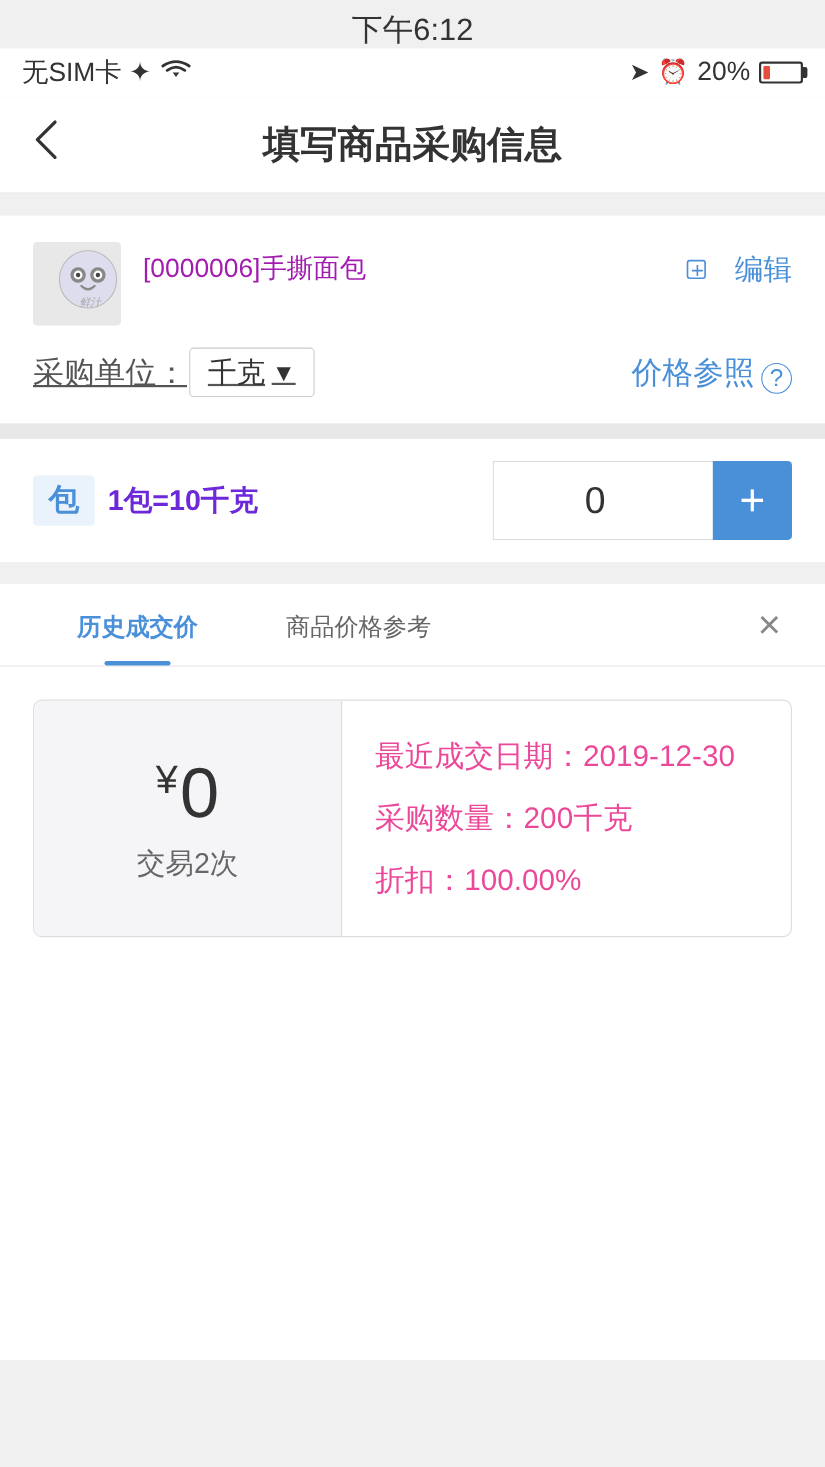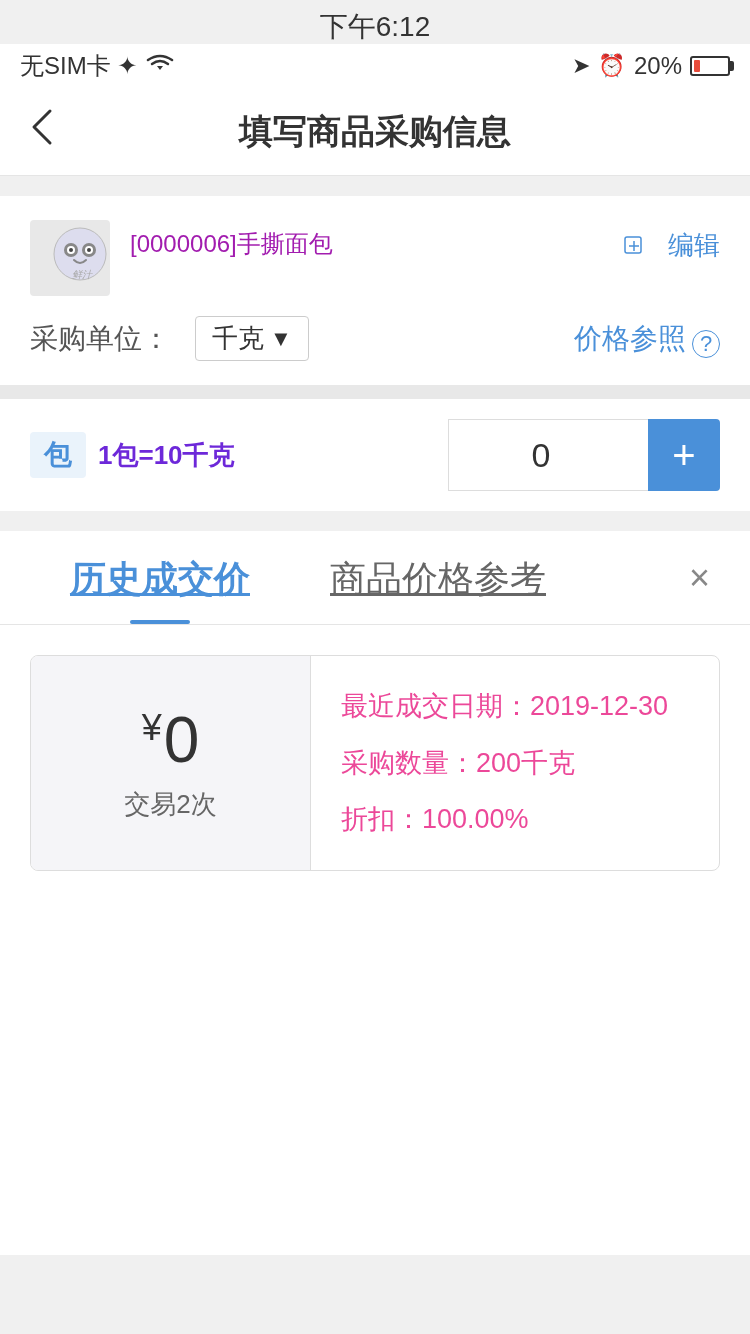--- a/index.html
+++ b/index.html
@@ -155,21 +155,22 @@
       display: flex;
       align-items: center;
       justify-content: space-between;
       margin-top: 8px;
     }
     .unit-label {
       font-size: 28px;
       color: #555;
       display: flex;
       align-items: center;
-      gap: 25px;
+      gap: 2px;
+      text-decoration: underline;
     }
     .unit-select {
       border: 1px solid #ccc;
       border-radius: 4px;
       padding: 4px 16px;
       font-size: 26px;
       color: #333;
       background: #fff;
       display: flex;
       align-items: center;
@@ -251,25 +252,24 @@
     }
     .tabs-header {
       display: flex;
       align-items: center;
       border-bottom: 1px solid #e5e5e5;
       padding: 0 30px;
       position: relative;
     }
     .tab-item {
       padding: 24px 40px 20px;
-      font-size: 36px;
+      font-size: 22px;
       color: #666;
       cursor: pointer;
       position: relative;
-      text-decoration: underline;
     }
     .tab-item.active {
       color: #4a90d9;
       font-weight: 600;
     }
     .tab-item.active::after {
       content: '';
       position: absolute;
       bottom: 0;
       left: 50%;

